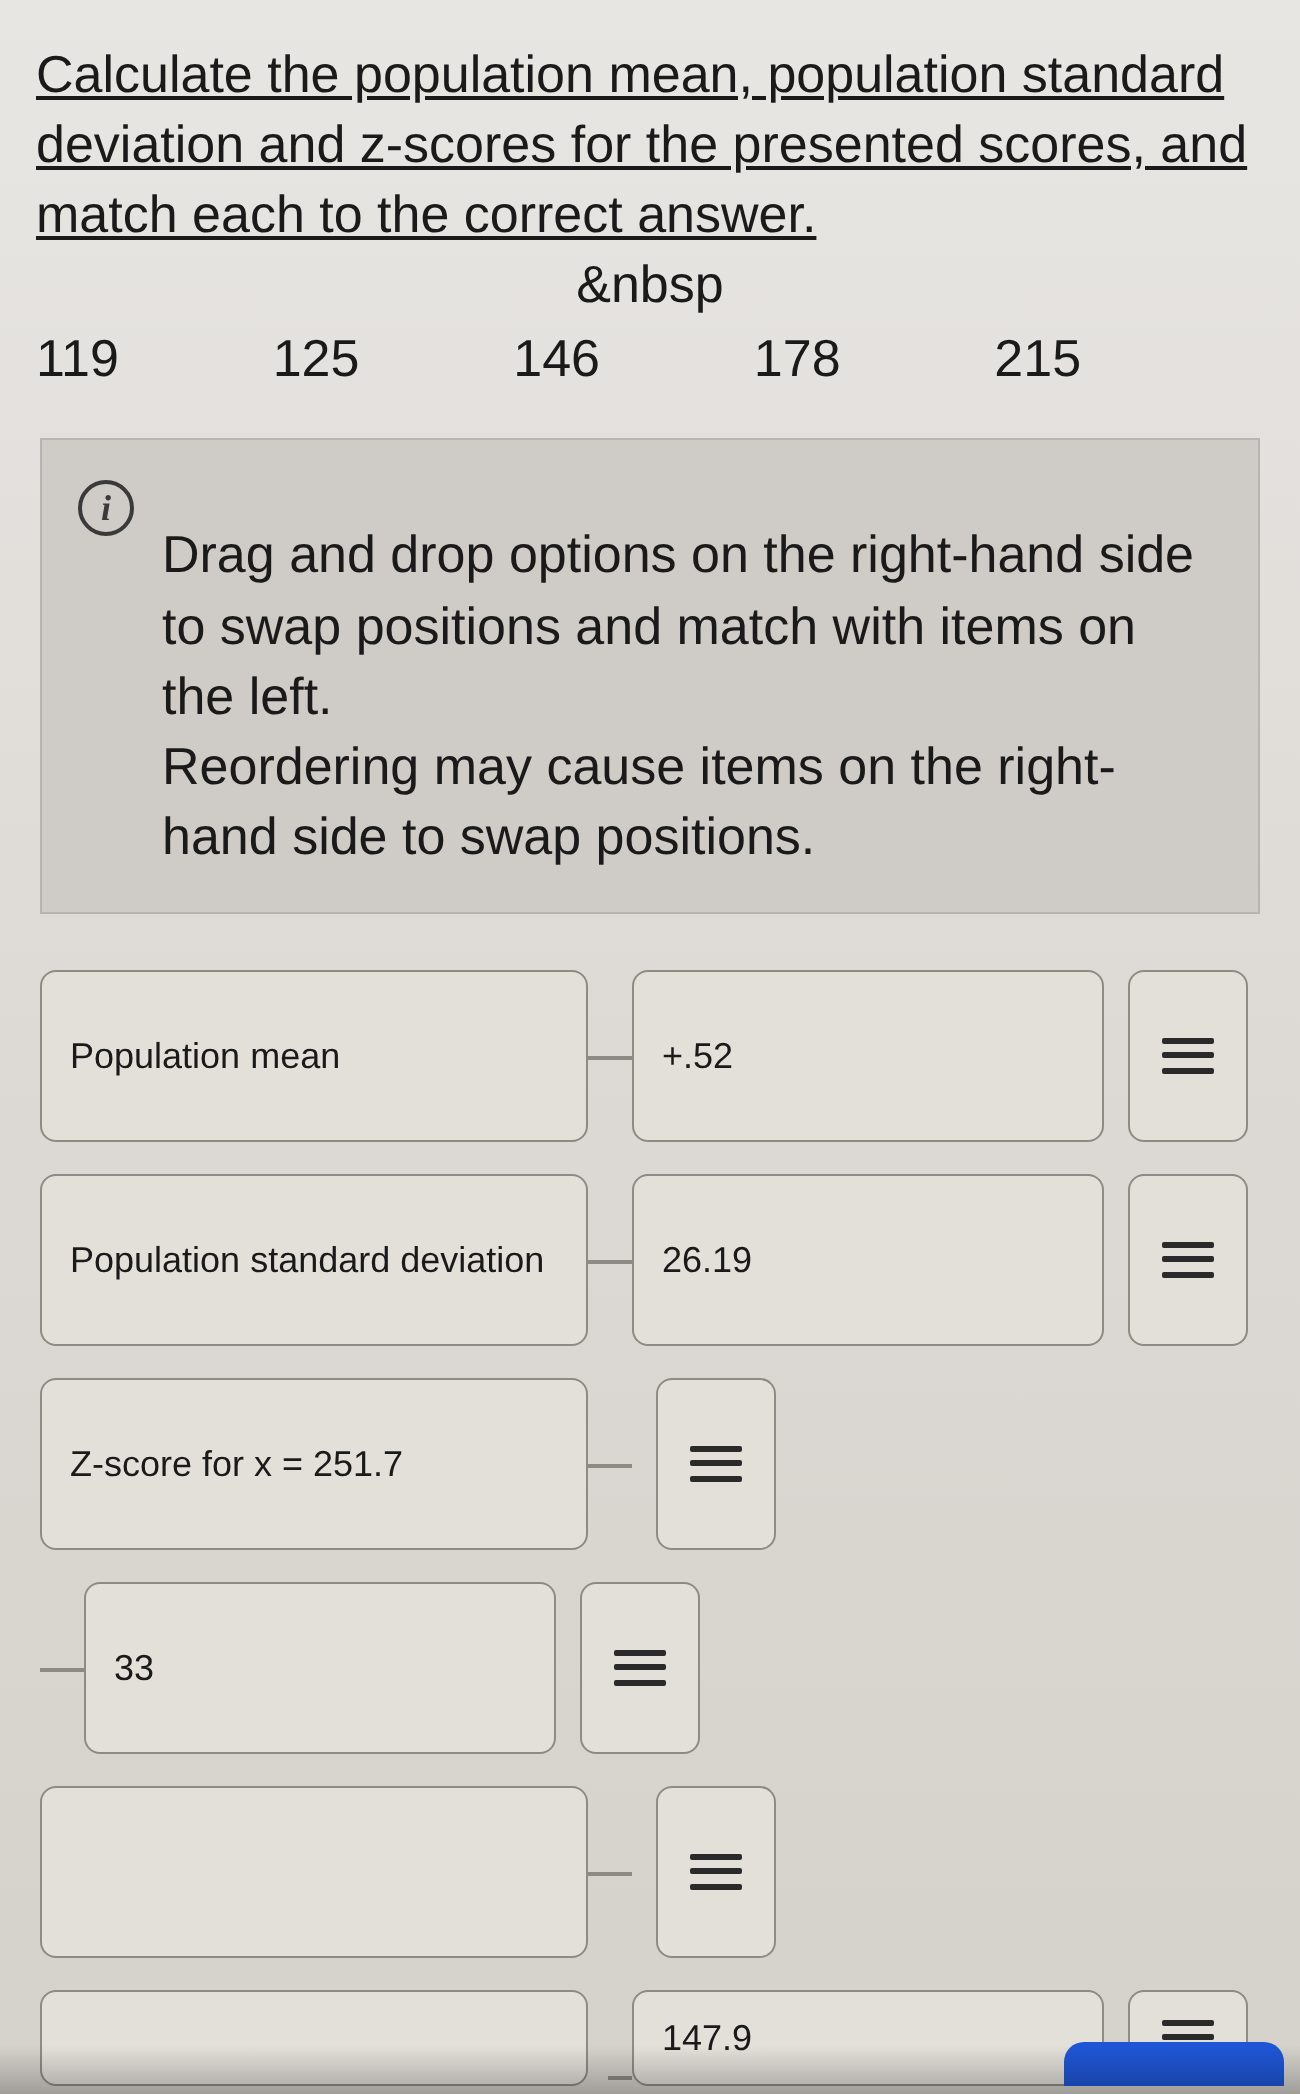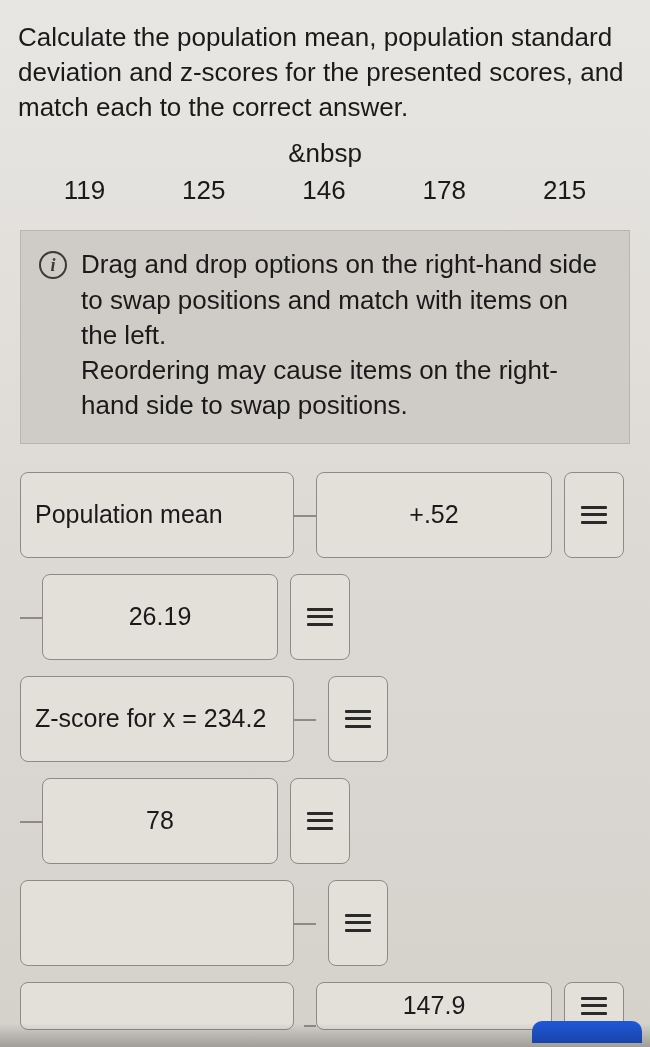--- a/index.html
+++ b/index.html
@@ -8,21 +8,21 @@
     height: 1047px;
     font-family: -apple-system, BlinkMacSystemFont, "Segoe UI", Helvetica, Arial, sans-serif;
     background: linear-gradient(180deg, #e8e6e3 0%, #dddad5 50%, #d5d2cc 100%);
     color: #1a1a1a;
     padding: 20px 18px 0 18px;
     overflow: hidden;
     font-size: 26px;
     line-height: 1.35;
     position: relative;
   }
-  .question-text { margin-bottom: 11px; }
+  .question-text { margin-bottom: 0; text-decoration: underline; }
   .nbsp-literal { margin-bottom: 2px; text-align: center; }
   .data-values { margin-bottom: 22px; word-spacing: 12px; }
   .instructions {
     background: #cfcbc6;
     border: 1px solid #b8b4af;
     padding: 16px 18px 20px 18px;
     margin: 0 2px 28px 2px;
     display: flex;
     gap: 14px;
     align-items: flex-start;
@@ -33,52 +33,52 @@
     border: 2px solid #3a3a3a;
     border-radius: 50%;
     display: flex; align-items: center; justify-content: center;
     font-style: italic;
     font-family: Georgia, serif;
     font-size: 18px;
     font-weight: bold;
     color: #3a3a3a;
     margin-top: 4px;
   }
-  .instructions-text { flex: 1; }
+  .instructions-text { flex: 1; margin-top: 24px; }
   .match-area { padding: 0 2px; }
   .match-row {
     display: flex;
     align-items: stretch;
     margin-bottom: 16px;
     min-height: 86px;
   }
   .left-box, .right-box {
     background: #e3e0da;
     border: 1.5px solid #8f8b84;
     border-radius: 8px;
     padding: 12px 14px;
     display: flex;
     align-items: center;
-    font-size: 25px;
+    font-size: 18px;
     line-height: 1.25;
   }
   .left-box { width: 274px; flex: 0 0 274px; }
   .connector {
     width: 22px; flex: 0 0 22px;
     display: flex; align-items: center; justify-content: center;
     position: relative;
   }
   .connector::before {
     content: '';
     position: absolute;
     left: 0; right: 0; top: 50%;
     border-top: 2px solid #8f8b84;
   }
   .connector.nub-left::before { left: 10px; }
-  .right-box { width: 236px; flex: 0 0 236px; justify-content: center; }
+  .right-box { width: 236px; flex: 0 0 236px; }
   .handle {
     width: 60px; flex: 0 0 60px;
     margin-left: 12px;
     background: #e3e0da;
     border: 1.5px solid #8f8b84;
     border-radius: 8px;
     display: flex;
     align-items: center;
     justify-content: center;
     cursor: grab;
@@ -105,21 +105,21 @@
     width: 110px; height: 22px;
     background: #1f56d6;
     border-radius: 10px 10px 0 0;
   }
 </style>
 </head>
 <body>
 
 <div class="question-text">Calculate the population mean, population standard deviation and z-scores for the presented scores, and match each to the correct answer.</div>
 <div class="nbsp-literal">&amp;nbsp</div>
-<div class="data-values" style="white-space: pre; text-align: center;">119    125    146    178    215</div>
+<div class="data-values" style="white-space: pre;">119    125    146    178    215</div>
 
 <div class="instructions">
   <div class="info-icon">i</div>
   <div class="instructions-text" style="white-space: pre-line;">Drag and drop options on the right-hand side to swap positions and match with items on the left.
 Reordering may cause items on the right-hand side to swap positions.</div>
 </div>
 
 <div class="match-area">
 
   <div class="match-row">
@@ -133,51 +133,54 @@
     <div class="handle">
       <div class="burger">
           <span></span>
           <span></span>
           <span></span>
         </div>
     </div>
   </div>
 
   <div class="match-row">
+    <div class="left-box">
+        <span>Population standard deviation</span>
+      </div>
     <div class="connector"></div>
     <div class="right-box">
         <span>26.19</span>
       </div>
     <div class="handle">
       <div class="burger">
           <span></span>
           <span></span>
           <span></span>
         </div>
     </div>
   </div>
 
   <div class="match-row">
     <div class="left-box">
-        <span>Z-score for x = 234.2</span>
-      </div>
-    <div class="connector"></div>
-    <div class="handle">
-      <div class="burger">
-          <span></span>
-          <span></span>
-          <span></span>
-        </div>
-    </div>
-  </div>
-
-  <div class="match-row">
-    <div class="connector"></div>
-    <div class="right-box">
-        <span>78</span>
+        <span>Z-score for x = 251.7</span>
+      </div>
+    <div class="connector"></div>
+    <div class="handle">
+      <div class="burger">
+          <span></span>
+          <span></span>
+          <span></span>
+        </div>
+    </div>
+  </div>
+
+  <div class="match-row">
+    <div class="connector"></div>
+    <div class="right-box">
+        <span>33</span>
       </div>
     <div class="handle">
       <div class="burger">
           <span></span>
           <span></span>
           <span></span>
         </div>
     </div>
   </div>
 

